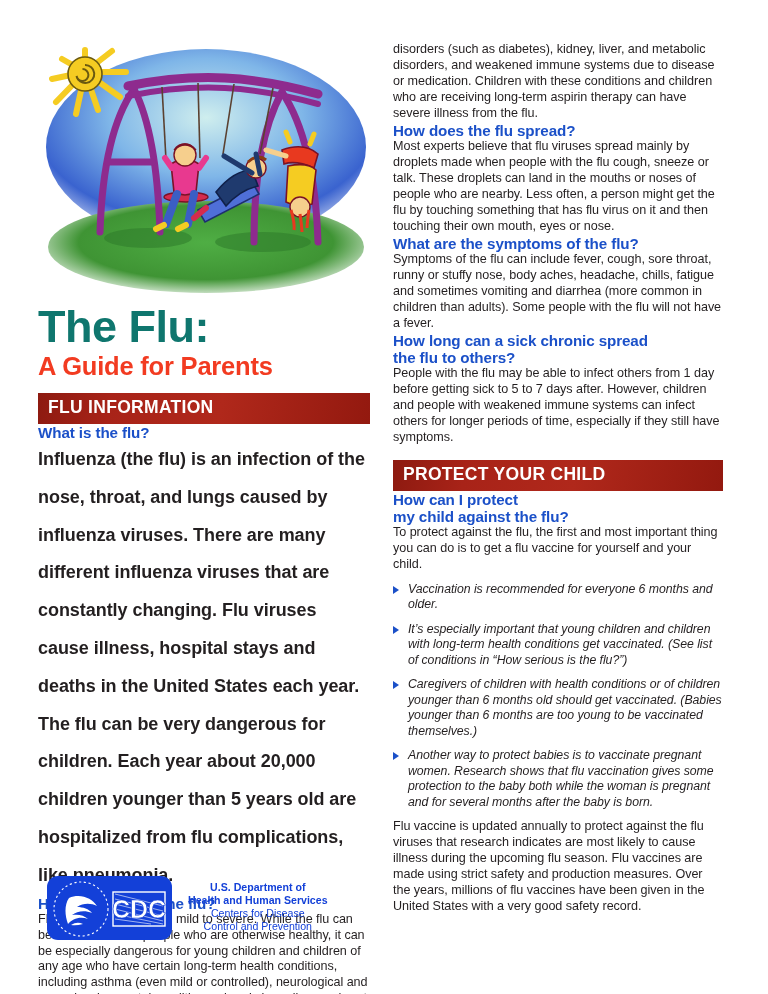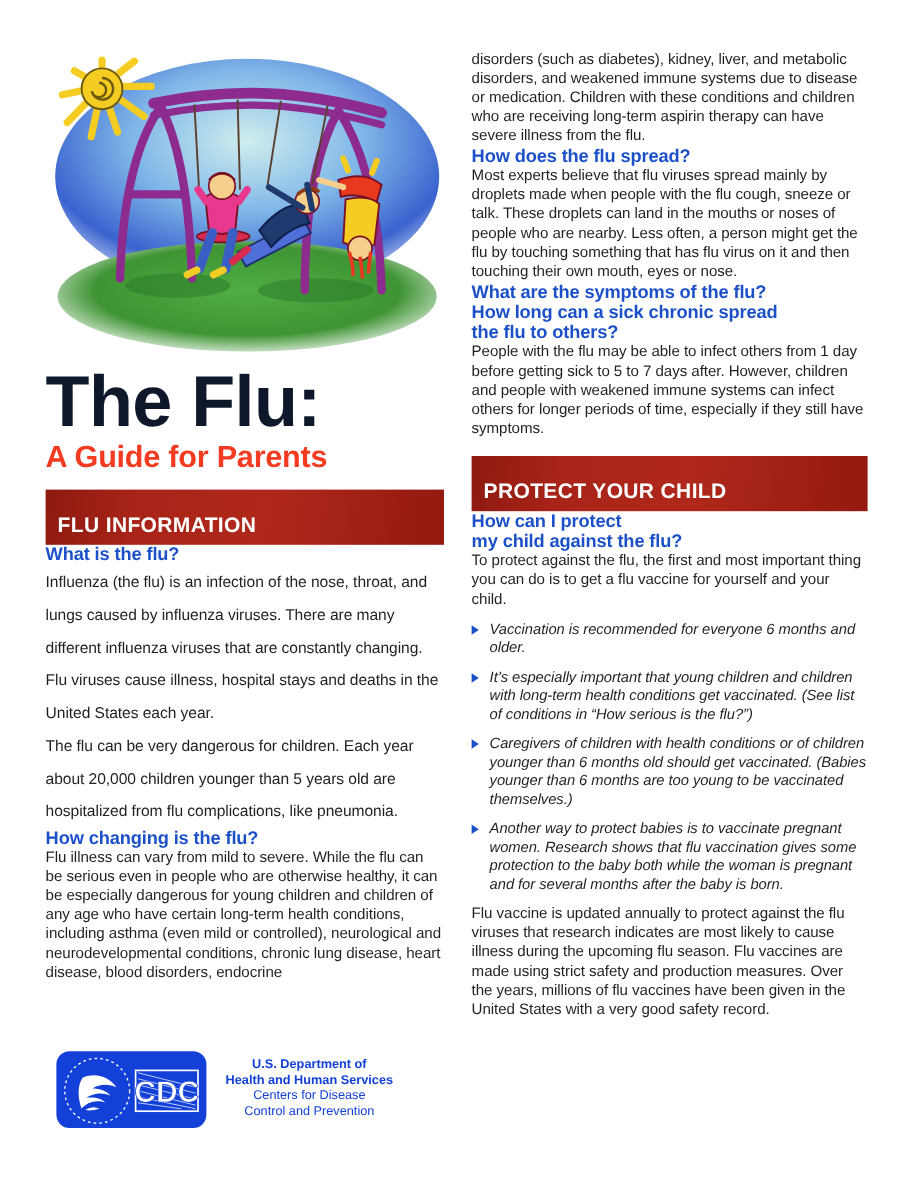--- a/index.html
+++ b/index.html
@@ -41,23 +41,23 @@
     position: relative;
     width: 332px;
     height: 252px;
     overflow: hidden;
     background: #ffffff;
   }
   .illus svg { display: block; }
 
   
   .title-main {
-    font-size: 60px;
-    font-weight: bold;
-    color: #0f172a;
+    font-size: 45px;
+    font-weight: bold;
+    color: #0f766e;
     letter-spacing: -0.5px;
     line-height: 1.02;
     margin-top: 10px;
   }
   .title-sub {
     font-size: 25.5px;
     font-weight: bold;
     color: #f23b21;
     letter-spacing: -0.2px;
     line-height: 1.1;
@@ -65,21 +65,21 @@
   }
 
   
   .banner {
     margin-top: 13px;
     background: linear-gradient(100deg, #8d1a10 0%, #a82318 22%, #b0281b 55%, #93190f 100%);
     color: #ffffff;
     font-size: 17.5px;
     font-weight: bold;
     letter-spacing: 0.3px;
-    padding: 18px 0 6px 10px;
+    padding: 3px 0 6px 10px;
     height: 22px;
     line-height: 22px;
     box-sizing: content-box;
   }
   .banner-right {
     margin-top: 0;
   }
 
   
   h3.qhead {
@@ -99,22 +99,22 @@
     margin-bottom: 1px;
   }
   p.body {
     font-size: 12.6px;
     line-height: 1.27;
     margin: 0 0 0 0;
     letter-spacing: -0.05px;
   }
 
   p.body-bold {
-    font-size: 13px;
-    font-weight: normal;
+    font-size: 18px;
+    font-weight: bold;
     line-height: 2.1;
     margin: 0;
     letter-spacing: -0.05px;
   }
   p.body-bold + p.body-bold { margin-top: 0px; }
 
   
   ul.bullets {
     list-style: none;
     margin: 9px 0 0 0;
@@ -275,20 +275,21 @@
   </div>
 
   <div class="col-right">
 
     <p class="body">disorders (such as diabetes), kidney, liver, and metabolic disorders, and weakened immune systems due to disease or medication. Children with these conditions and children who are receiving long-term aspirin therapy can have severe illness from the flu.</p>
 
     <h3 class="qhead qhead-right">How does the flu spread?</h3>
     <p class="body">Most experts believe that flu viruses spread mainly by droplets made when people with the flu cough, sneeze or talk. These droplets can land in the mouths or noses of people who are nearby. Less often, a person might get the flu by touching something that has flu virus on it and then touching their own mouth, eyes or nose.</p>
 
     <h3 class="qhead qhead-right">What are the symptoms of the flu?</h3>
+    <p class="body">Symptoms of the flu can include fever, cough, sore throat, runny or stuffy nose, body aches, headache, chills, fatigue and sometimes vomiting and diarrhea (more common in children than adults). Some people with the flu will not have a fever.</p>
 
     <h3 class="qhead qhead-right">
       <span>How long can a sick chronic spread</span><br>
       <span>the flu to others?</span>
     </h3>
     <p class="body">People with the flu may be able to infect others from 1 day before getting sick to 5 to 7 days after. However, children and people with weakened immune systems can infect others for longer periods of time, especially if they still have symptoms.</p>
 
     <div style="height:14px"></div>
     <div class="banner banner-right">PROTECT YOUR CHILD</div>
 

